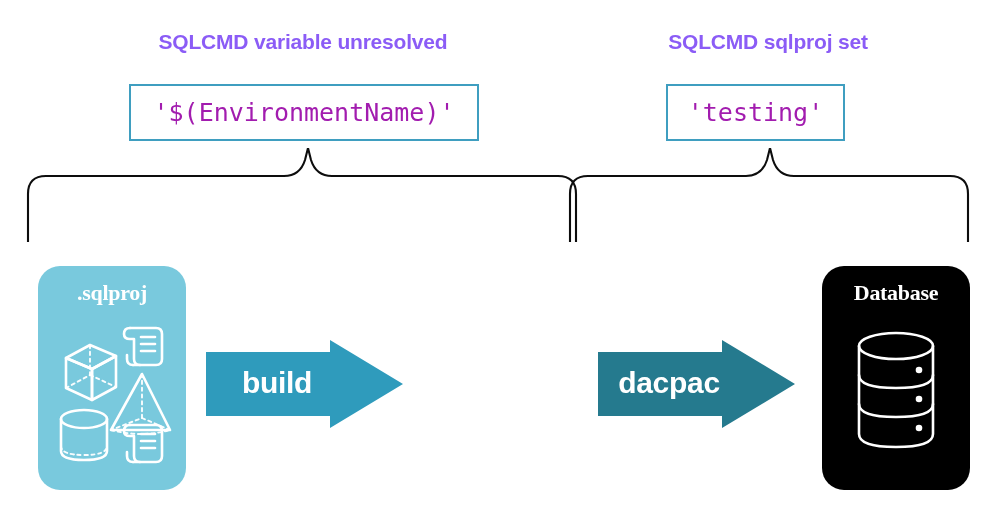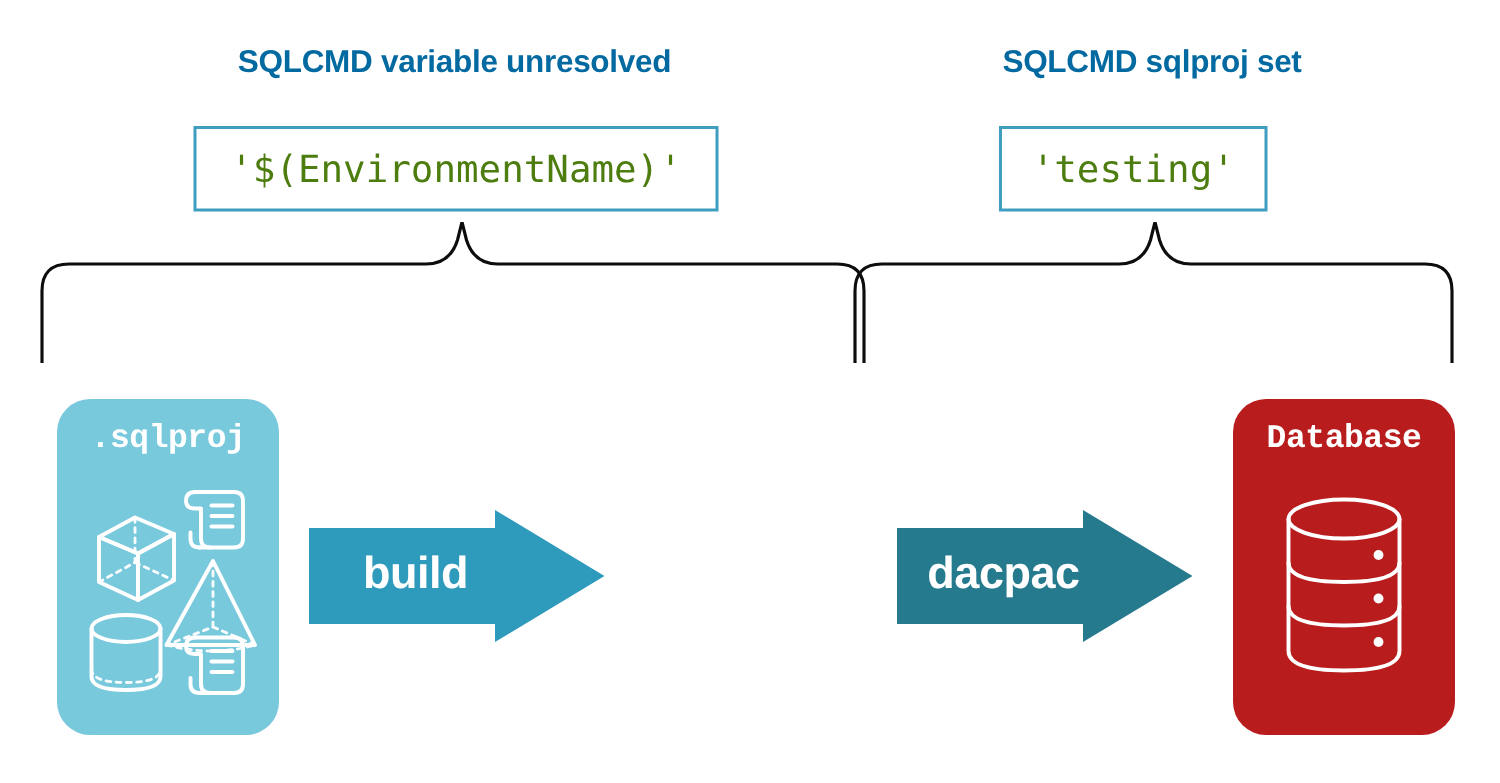--- a/index.html
+++ b/index.html
@@ -20,40 +20,40 @@
     width: 1000px;
     height: 522px;
   }
 
   
   .heading {
     position: absolute;
     font-family: "Liberation Sans", sans-serif;
     font-weight: bold;
     font-size: 21px;
-    color: #0369a1;
+    color: #8b5cf6;
     text-align: center;
     letter-spacing: -0.2px;
     white-space: nowrap;
   }
   #heading-left  { left: 63px;  top: 30px; width: 480px; }
   #heading-right { left: 606px; top: 30px; width: 324px; }
 
   
   .code-box {
     position: absolute;
     border: 2px solid #3f9ec0;
     background: #ffffff;
     box-sizing: border-box;
     display: flex;
     align-items: center;
     justify-content: center;
     font-family: "DejaVu Sans Mono", monospace;
     font-size: 25px;
-    color: #4d7c0f;
+    color: #a21caf;
     letter-spacing: 0px;
     white-space: nowrap;
   }
   #code-box-left  { left: 129px; top: 84px; width: 350px; height: 57px; }
   #code-box-right { left: 666px; top: 84px; width: 179px; height: 57px; }
 
   
   .brace-svg {
     position: absolute;
     top: 148px;
@@ -72,29 +72,29 @@
   
   .card {
     position: absolute;
     top: 266px;
     width: 148px;
     height: 224px;
     border-radius: 22px;
   }
   #card-sqlproj  { left: 38px;  background: #79c9dd; }
   #card-dacpac   { left: 430px; background: #2f9bbc; }
-  #card-database { left: 822px; background: #b91c1c; }
+  #card-database { left: 822px; background: #000000; }
 
   .card-title {
     position: absolute;
     top: 14px;
     left: 0;
     width: 100%;
     text-align: center;
-    font-family: Liberation Mono, monospace;
+    font-family: Liberation Serif, serif;
     font-weight: bold;
     font-size: 22px;
     color: #ffffff;
     letter-spacing: -0.3px;
     white-space: nowrap;
   }
   .card-art {
     position: absolute;
     left: 0;
     top: 46px;

